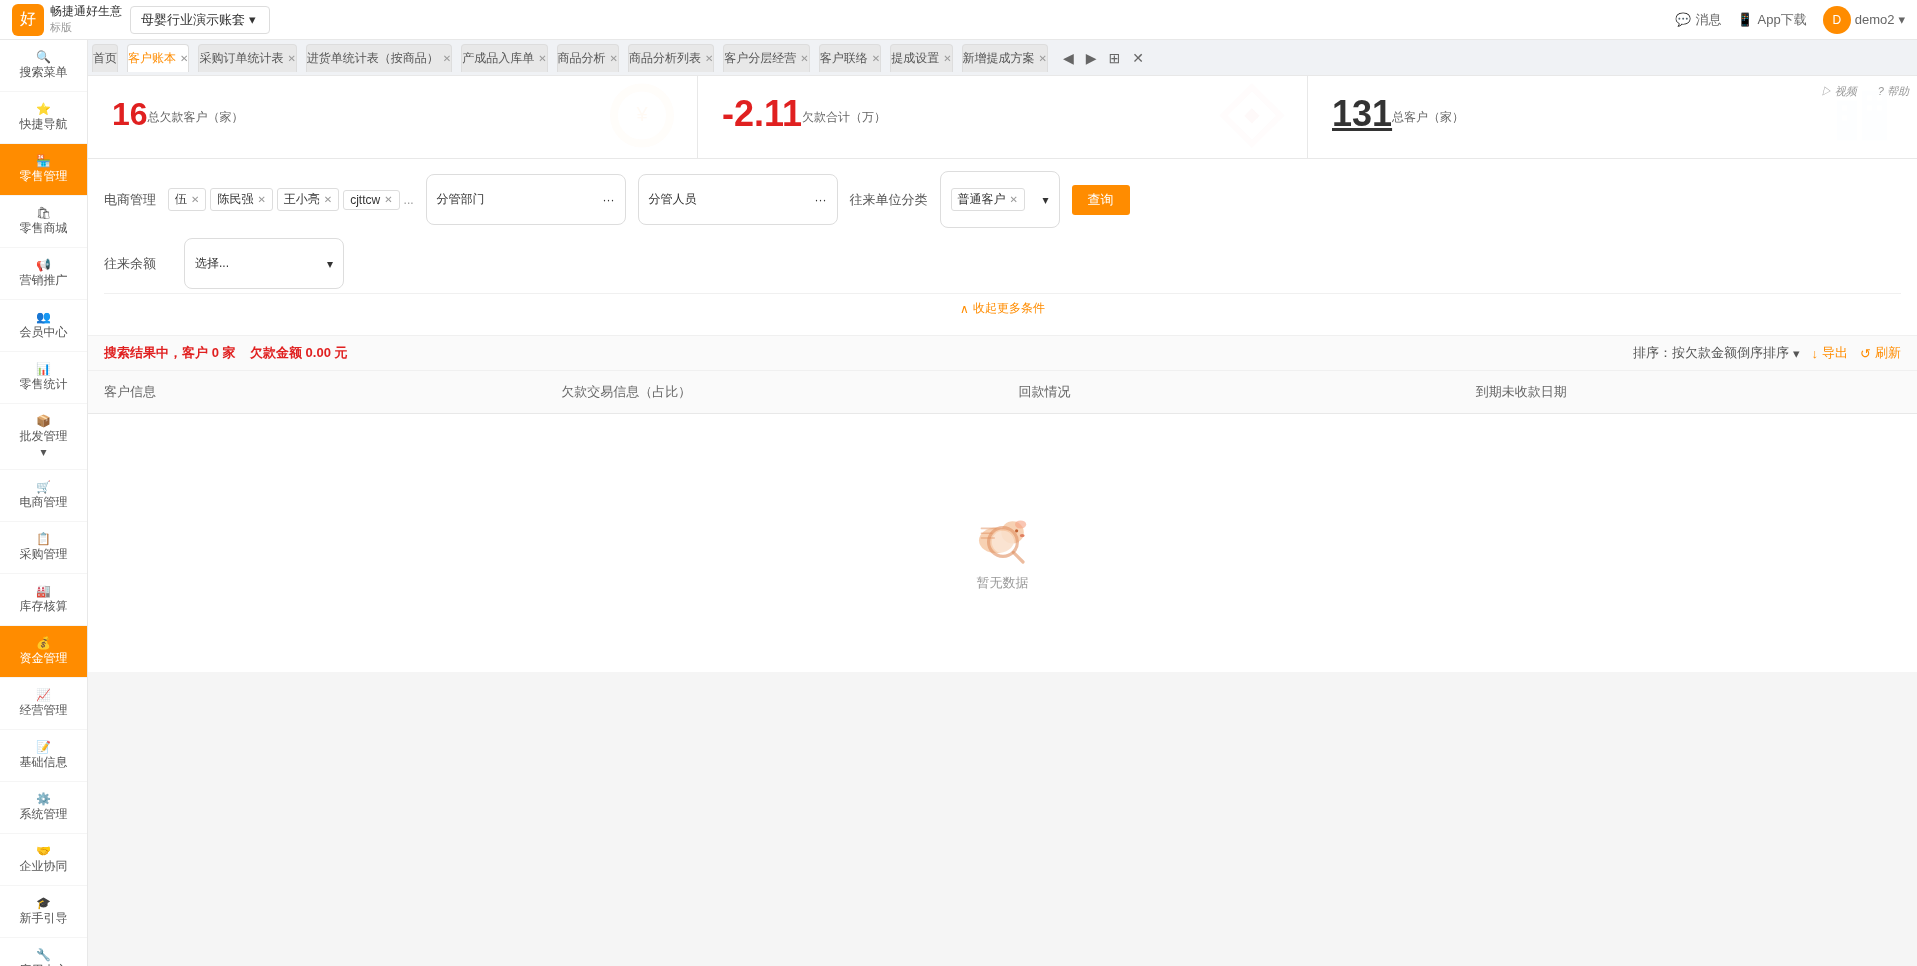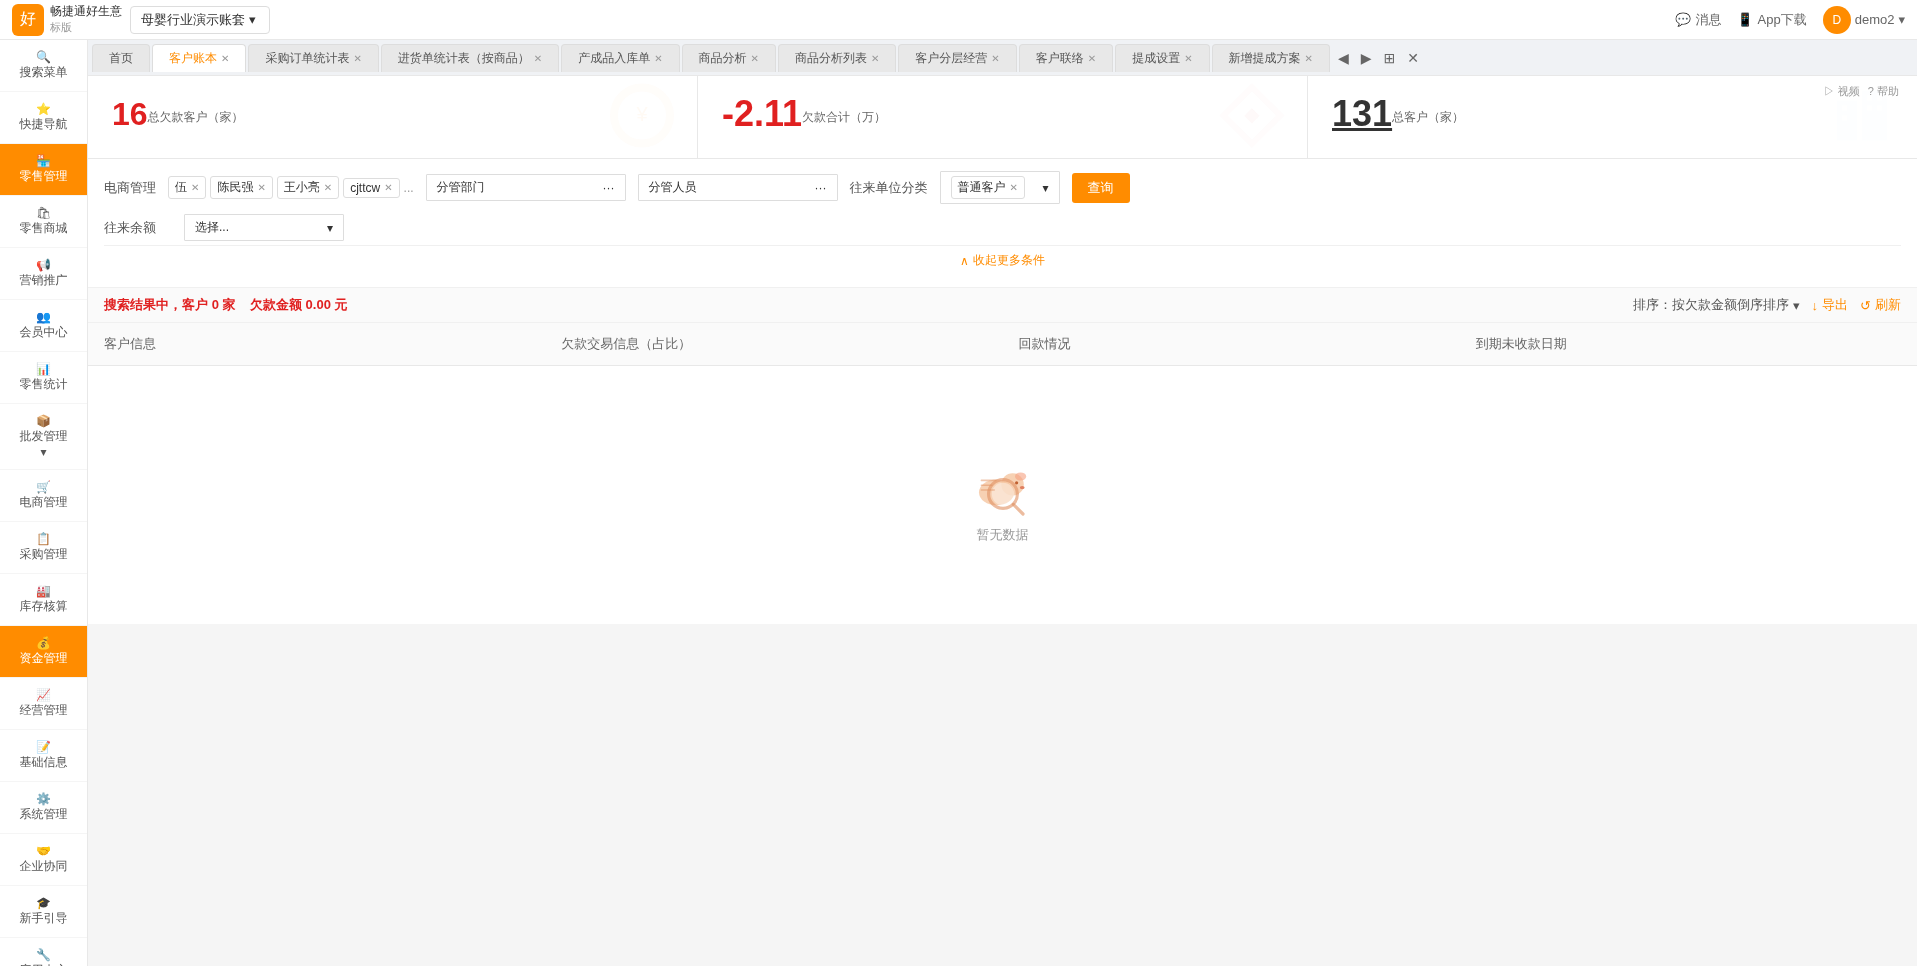--- a/index.html
+++ b/index.html
@@ -27,50 +27,50 @@
     .sidebar { width: 88px; background: #fff; border-right: 1px solid #e8e8e8; display: flex; flex-direction: column; overflow-y: auto; }
     .sidebar-search { padding: 8px; text-align: center; font-size: 12px; color: #666; cursor: pointer; border-bottom: 1px solid #f0f0f0; padding: 10px 0; }
     .sidebar-nav-item { padding: 10px 4px; text-align: center; cursor: pointer; font-size: 12px; color: #555; border-bottom: 1px solid #f5f5f5; }
     .sidebar-nav-item.active { background: #ff8c00; color: #fff; }
 
     
     .content-area { flex: 1; display: flex; flex-direction: column; overflow: hidden; }
 
     
     .tab-bar { display: flex; align-items: center; background: #f0f2f5; border-bottom: 1px solid #e8e8e8; height: 36px; padding: 0 4px; overflow: hidden; }
-    .tab-item { display: flex; align-items: center; padding: 0 16px; height: 28px; border-radius: 4px 4px 0 0; cursor: pointer; font-size: 12px; color: #555; white-space: nowrap; gap: 4px; background: #e8e8e8; margin-right: 2px; border: 1px solid #ddd; border-bottom: none; }
+    .tab-item { display: flex; align-items: center; padding: 0 0; height: 28px; border-radius: 4px 4px 0 0; cursor: pointer; font-size: 12px; color: #555; white-space: nowrap; gap: 4px; background: #e8e8e8; margin-right: 9px; border: 1px solid #ddd; border-bottom: none; }
     .tab-item.active { background: #fff; color: #ff8c00; border-color: #ddd; }
     .tab-item .tab-close { color: #999; font-size: 10px; cursor: pointer; }
     .tab-nav-btn { background: none; border: none; cursor: pointer; padding: 4px 6px; font-size: 14px; color: #666; }
 
     
     .page-content { flex: 1; overflow-y: auto; background: #f5f5f5; }
     .page-inner { background: #fff; margin: 0; }
 
     
     .stats-row { display: flex; background: #fff; border-bottom: 1px solid #e8e8e8; position: relative; }
     .stat-item { flex: 1; padding: 20px 24px; position: relative; display: flex; flex-direction: row; align-items: center; }
     .stat-item + .stat-item { border-left: 1px solid #e8e8e8; }
     .stat-value { font-size: 32px; font-weight: bold; line-height: 1; margin-bottom: 6px; }
     .stat-value.red { color: #e02020; }
     .stat-value.black { color: #333; font-size: 36px; text-decoration: underline; }
     .stat-label { font-size: 12px; color: #666; }
     .stat-bg-icon { position: absolute; right: 20px; top: 50%; transform: translateY(-50%); opacity: 0.15; }
-    .stat-help { position: absolute; top: 8px; right: 18px; display: flex; gap: 8px; }
+    .stat-help { position: absolute; top: 8px; right: 8px; display: flex; gap: 21px; font-style: italic; }
     .stat-help-btn { font-size: 11px; color: #999; cursor: pointer; }
 
     
     .filter-area { background: #fff; padding: 12px 16px; border-bottom: 1px solid #f0f0f0; }
     .filter-row { display: flex; align-items: center; gap: 12px; margin-bottom: 10px; flex-wrap: wrap; }
     .filter-label { font-size: 13px; color: #555; white-space: nowrap; }
     .filter-tags { display: flex; align-items: center; gap: 4px; flex-wrap: wrap; }
     .filter-tag { display: inline-flex; align-items: center; background: #fff; border: 1px solid #ddd; border-radius: 3px; padding: 2px 6px; font-size: 12px; color: #333; gap: 4px; }
     .filter-tag .tag-close { cursor: pointer; color: #999; font-size: 10px; }
     .filter-more { color: #999; cursor: pointer; font-size: 12px; }
-    .filter-select { display: flex; align-items: center; padding: 4px 10px; border: 1px solid #ddd; border-radius: 1px; background: #fff; font-size: 12px; color: #333; min-width: 120px; cursor: pointer; gap: 4px; justify-content: space-between; }
+    .filter-select { display: flex; align-items: center; padding: 16px 10px; border: 1px solid #ddd; border-radius: 8px; background: #fff; font-size: 12px; color: #333; min-width: 120px; cursor: pointer; gap: 4px; justify-content: space-between; }
     .filter-select-wide { min-width: 200px; }
     .filter-btn-query { background: #ff8c00; color: #fff; border: none; padding: 6px 16px; border-radius: 3px; cursor: pointer; font-size: 13px; }
     .collapse-btn { display: flex; align-items: center; gap: 4px; justify-content: center; padding: 6px; cursor: pointer; color: #ff8c00; font-size: 12px; border-top: 1px solid #f0f0f0; margin-top: 4px; }
     .filter-row-2 { display: flex; align-items: center; gap: 28px; }
 
     
     .result-info { display: flex; align-items: center; justify-content: space-between; padding: 8px 16px; background: #fafafa; border-bottom: 1px solid #f0f0f0; }
     .result-text { font-size: 13px; color: #555; }
     .result-text span { color: #e02020; font-weight: bold; }
     .result-actions { display: flex; align-items: center; gap: 12px; font-size: 13px; color: #555; }

